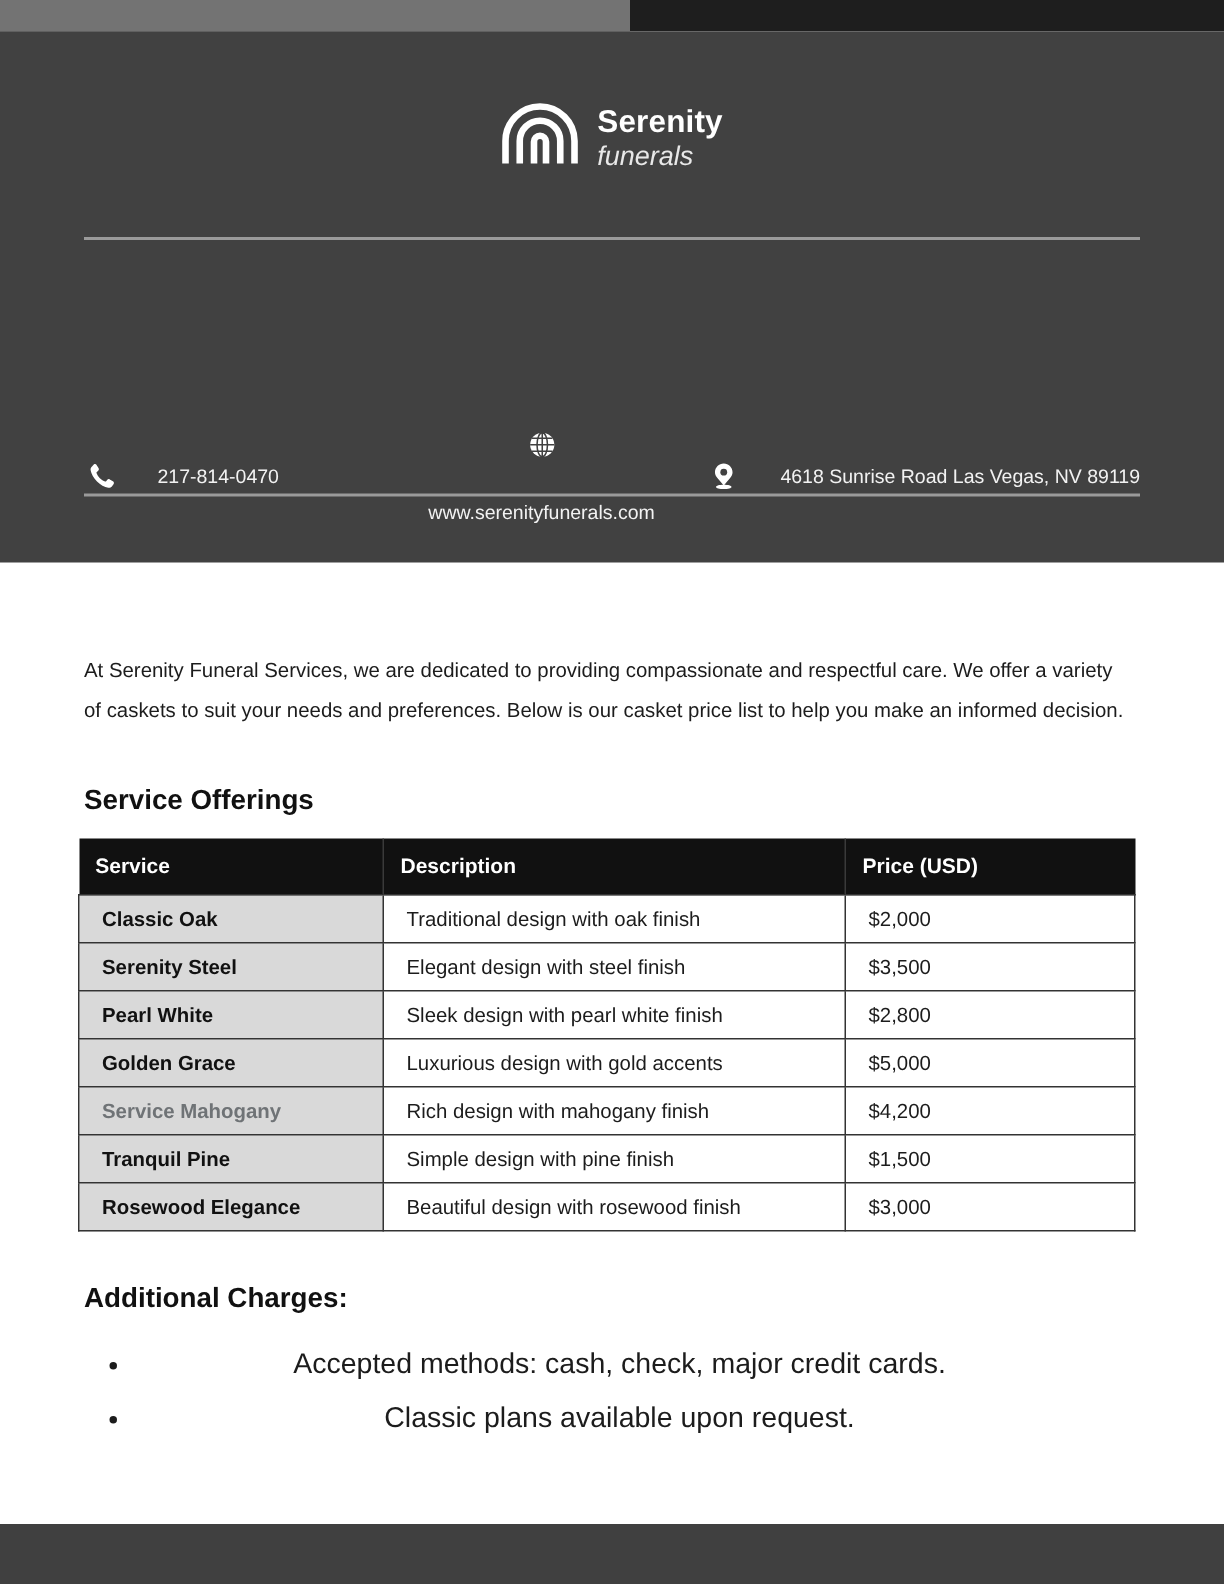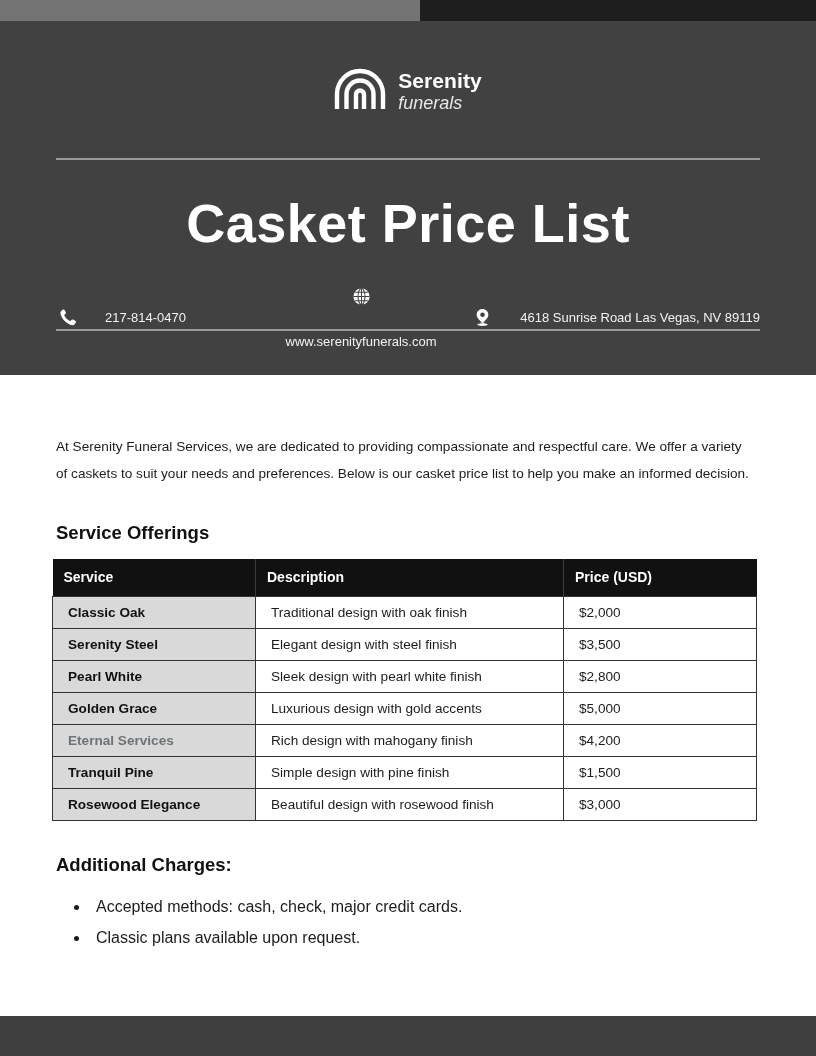--- a/index.html
+++ b/index.html
@@ -184,22 +184,23 @@
     color: #6f7376;
   }
 
   
   .charges-list {
     position: absolute;
     top: 892px; left: 90px;
     width: 640px;
     list-style: disc;
     color: #1c1c1c;
-    font-size: 16px;
+    font-size: 19px;
     line-height: 1.92;
+    text-align: center;
   }
   .charges-list li { padding-left: 6px; }
 
   
   .footer {
     position: absolute;
     left: 0; top: 1016px;
     width: 816px;
     height: 40px;
     background: #404040;
@@ -231,21 +232,20 @@
         </svg>
       </span>
       <span class="brand-text">
         <span class="brand-name">Serenity</span>
         <span class="brand-sub">funerals</span>
       </span>
     </div>
 
     <div class="rule rule-top"></div>
 
-    <div class="doc-title">Casket Price List</div>
 
     <div class="contacts">
 
       <div class="contact phone">
         <span class="ic">
           <svg width="20" height="20" viewBox="0 0 24 24" aria-hidden="true">
             <path fill="#ffffff" d="M6.6 3.2c.8-.6 1.9-.4 2.4.5l1.5 2.5c.4.7.2 1.6-.5 2.1l-1 .8c-.2.2-.3.5-.2.8.5 1.4 1.5 3 2.7 4.2 1.2 1.2 2.8 2.2 4.2 2.7.3.1.6 0 .8-.2l.8-1c.5-.7 1.4-.9 2.1-.5l2.5 1.5c.9.5 1.1 1.6.5 2.4l-1.3 1.7c-.7.9-1.8 1.3-2.9 1.1-3-.5-6.3-2.4-9-5.1-2.7-2.7-4.6-6-5.1-9-.2-1.1.2-2.2 1.1-2.9z"></path>
           </svg>
         </span>
         <span>217-814-0470</span>
@@ -317,21 +317,21 @@
             <td class="svc">Pearl White</td>
             <td>Sleek design with pearl white finish</td>
             <td>$2,800</td>
           </tr>
           <tr>
             <td class="svc">Golden Grace</td>
             <td>Luxurious design with gold accents</td>
             <td>$5,000</td>
           </tr>
           <tr class="dim">
-            <td class="svc">Eternal Services</td>
+            <td class="svc">Service Mahogany</td>
             <td>Rich design with mahogany finish</td>
             <td>$4,200</td>
           </tr>
           <tr>
             <td class="svc">Tranquil Pine</td>
             <td>Simple design with pine finish</td>
             <td>$1,500</td>
           </tr>
           <tr>
             <td class="svc">Rosewood Elegance</td>

